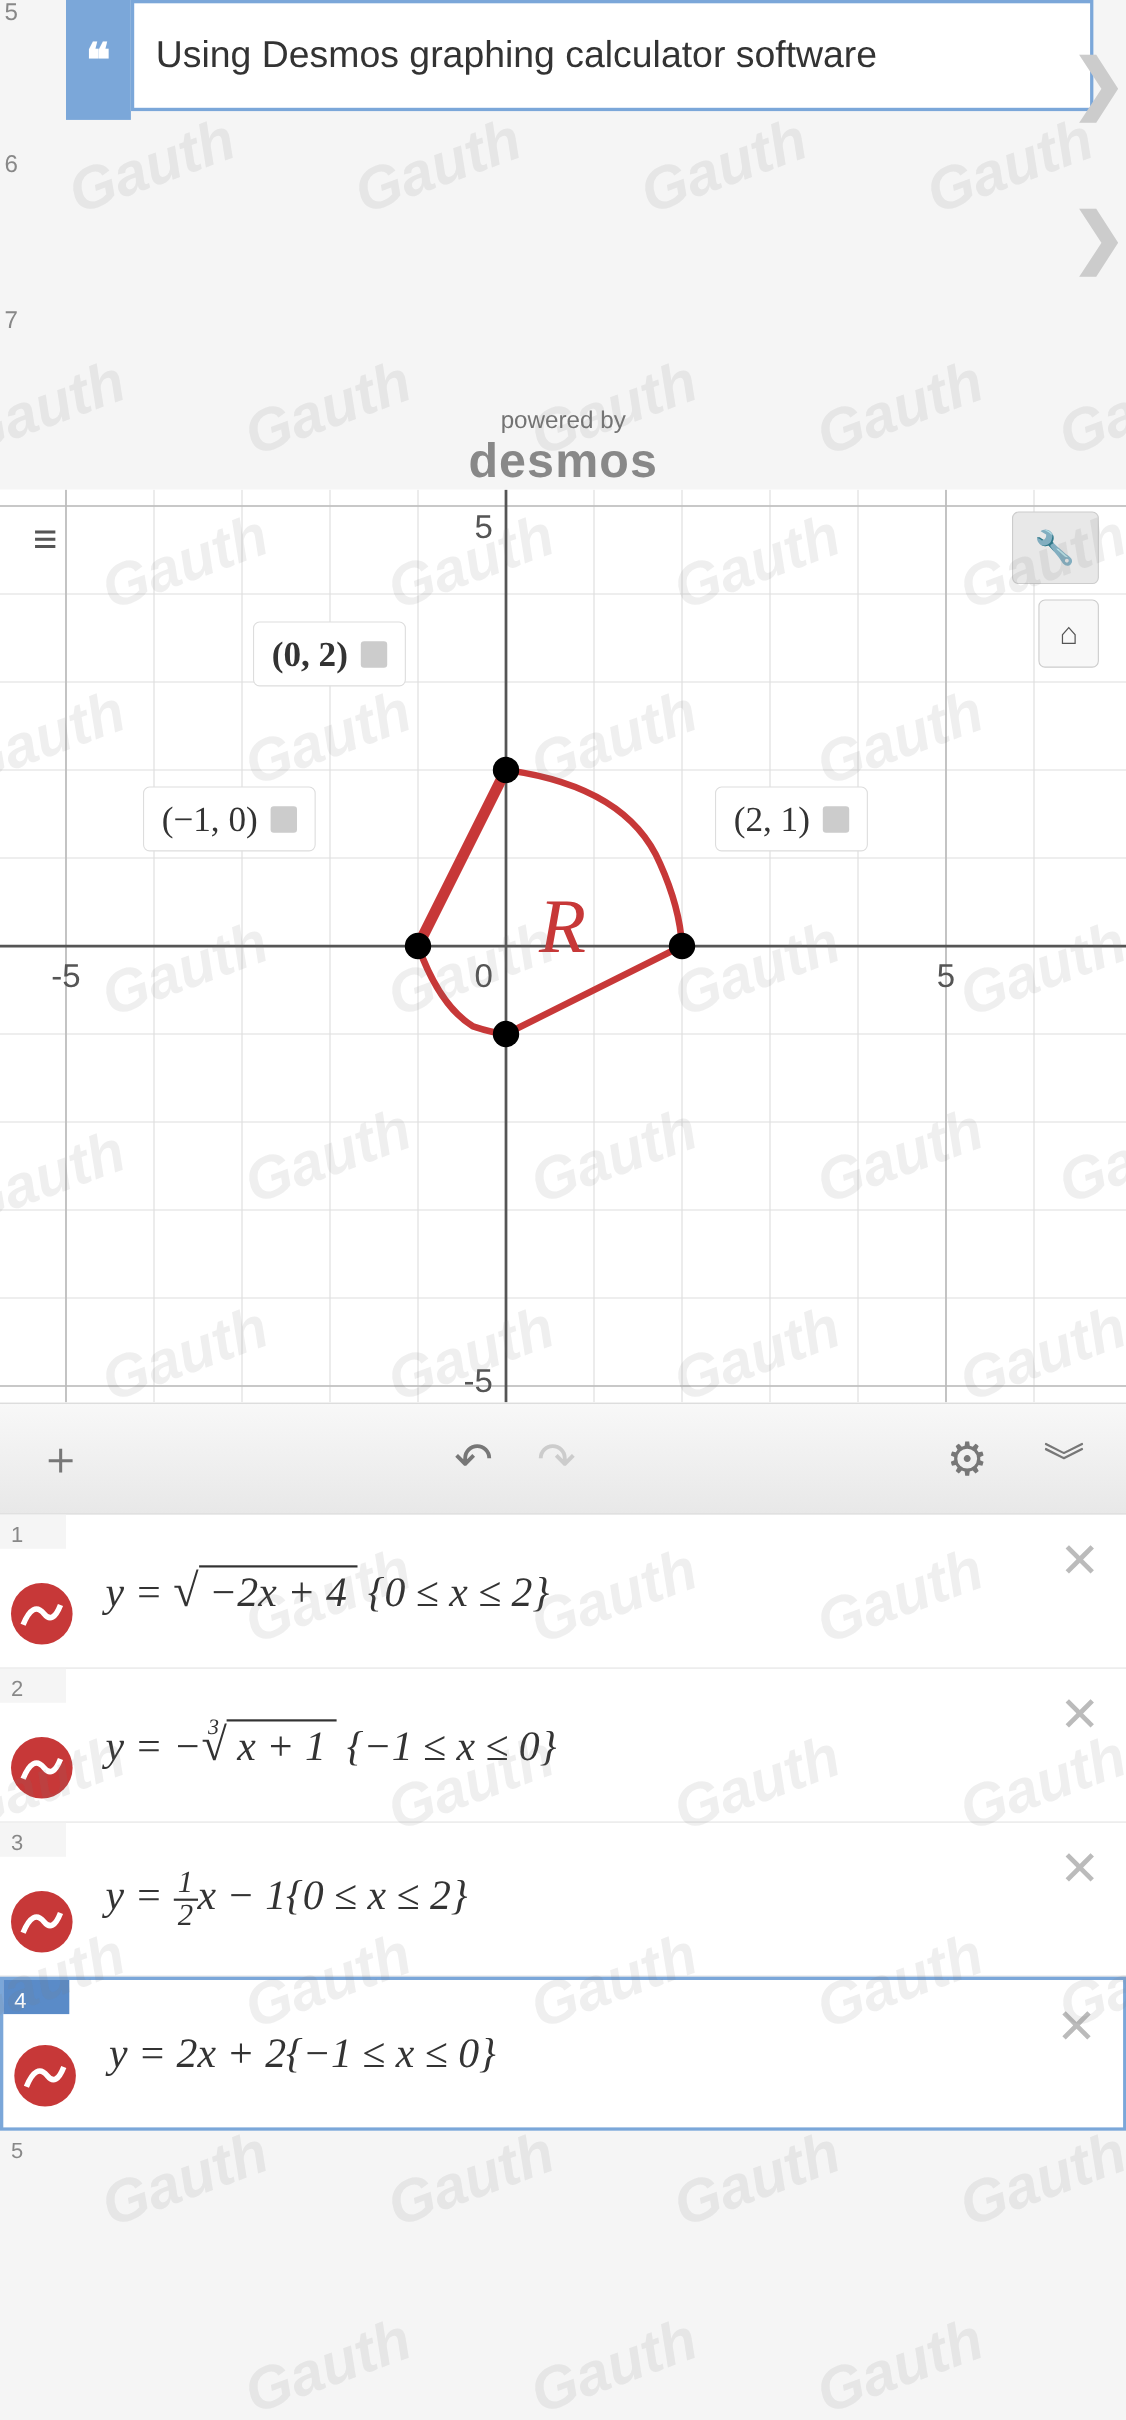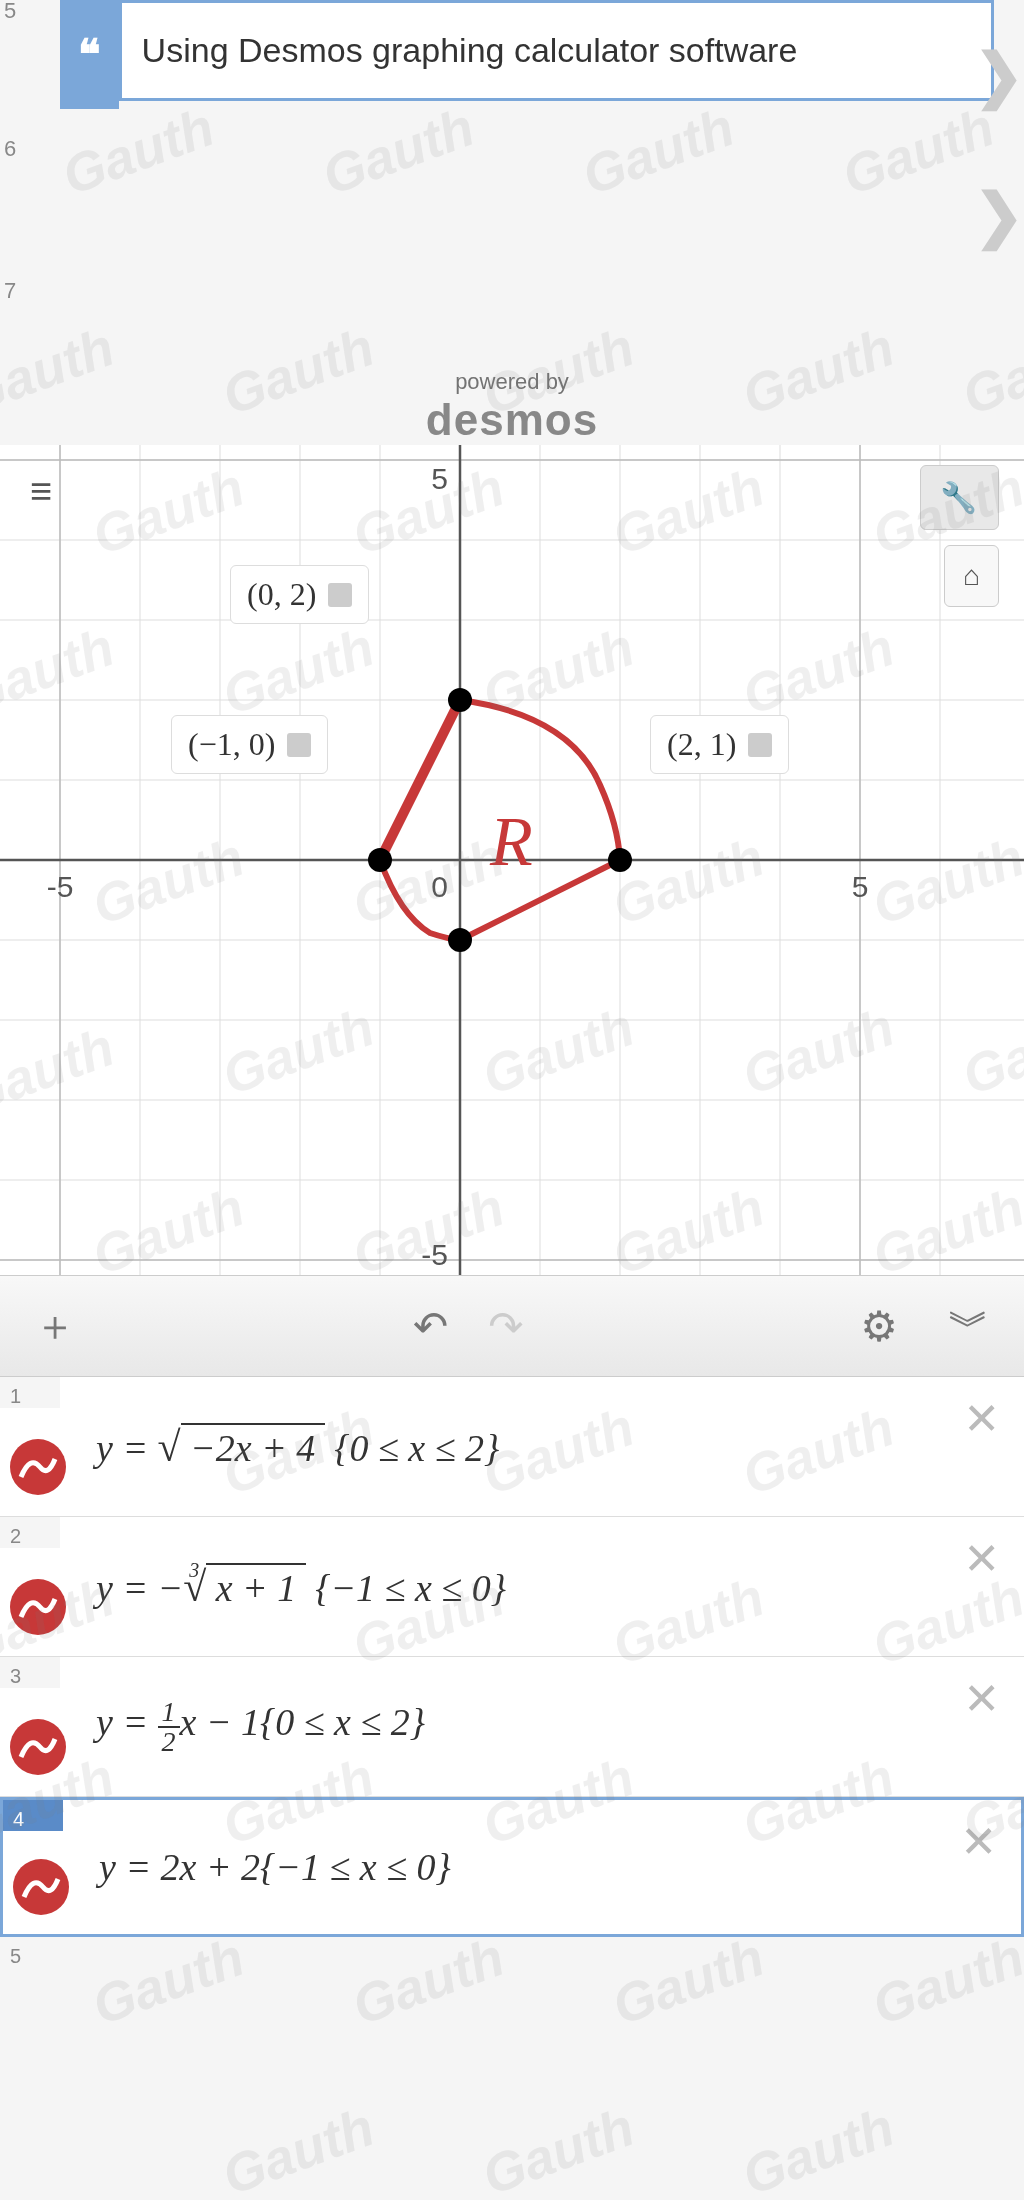--- a/index.html
+++ b/index.html
@@ -335,25 +335,25 @@
     <circle cx="620" cy="415" r="12" fill="#000"></circle>
     <circle cx="460" cy="495" r="12" fill="#000"></circle>
 
     <text x="490" y="420" font-size="70" fill="#c73838" font-family="cursive" font-style="italic">R</text>
   </svg>
   
   <div class="hamburger-btn">≡</div>
   <div class="wrench-btn">🔧</div>
   <div class="home-btn">⌂</div>
   
-  <div class="point-label" style="top:120px; left:230px;">
+  <div class="point-label" style="top:120px; left:230px;font-weight:bold;">
     <span>(0, 2)</span>
     <span class="edit-icon"></span>
   </div>
-  <div class="point-label" style="top:270px; left:130px;margin-left:41px;">
+  <div class="point-label" style="top:270px; left:130px;">
     <span>(−1, 0)</span>
     <span class="edit-icon"></span>
   </div>
   <div class="point-label" style="top:270px; left:650px;">
     <span>(2, 1)</span>
     <span class="edit-icon"></span>
   </div>
 </div>
 
 <div class="toolbar">

